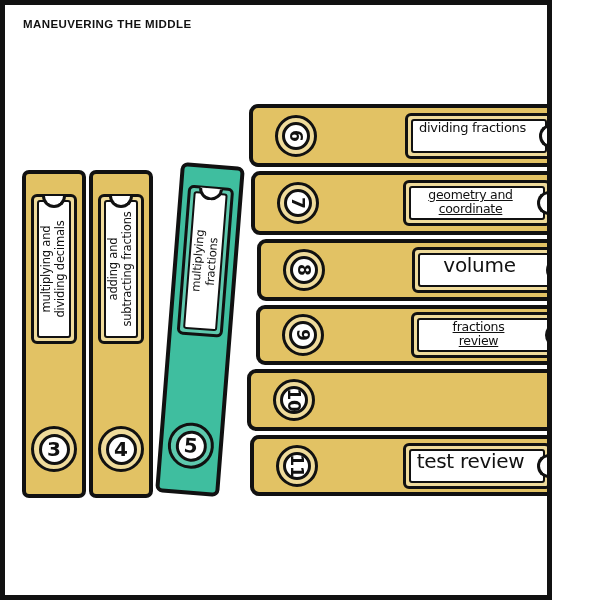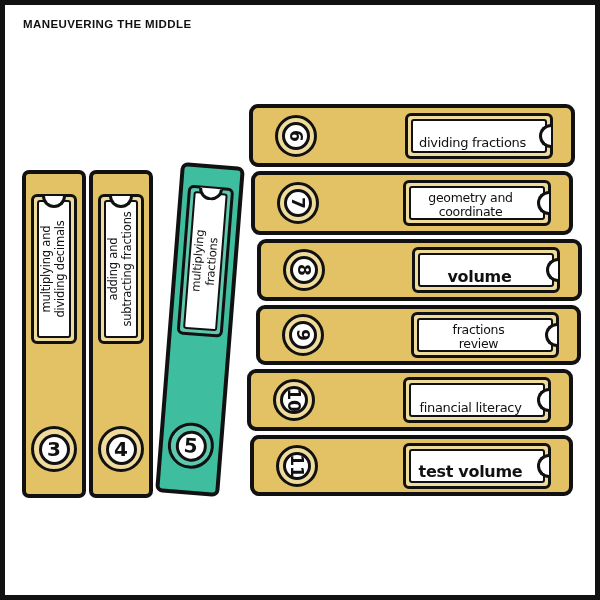--- a/index.html
+++ b/index.html
@@ -1,17 +1,17 @@
 <!DOCTYPE html>
 <html style="--paper: #ffffff; --ink: #111111; --gold: #e2c264; --gold-light: #efdb9b; --teal: #3fbe9f; --teal-light: #5ec9ae;"><head>
 <meta charset="utf-8">
 <style>
   html,body{margin:0;padding:0;background:#fff;}
   .canvas{
-    position:relative;width:600px;height:600px;box-sizing:border-box;
+    position:relative;width:552px;height:600px;box-sizing:border-box;
     background:var(--paper,#fff);border:5px solid var(--ink,#111);
     overflow:hidden;font-family:"DejaVu Sans",sans-serif;
   }
   .brand{
     position:absolute;top:13px;left:18px;
     font-family:"Liberation Sans",sans-serif;font-weight:bold;
     font-size:11.5px;letter-spacing:.4px;color:var(--ink);
   }
 
   
@@ -75,33 +75,33 @@
   .binder .badge-inner span{transform:rotate(90deg);display:block;}
   .b-label{
     position:absolute;right:18px;top:50%;transform:translateY(-50%);
     box-sizing:border-box;width:148px;height:46px;
     border:3.5px solid var(--ink);border-radius:6px;padding:3px;
     background:var(--gold-light);
   }
   .b-label-inner{
     position:relative;box-sizing:border-box;width:100%;height:100%;
     background:#fff;border:2.5px solid var(--ink);border-radius:3px;
-    display:flex;flex-direction:column;align-items:center;justify-content:flex-end;
+    display:flex;flex-direction:column;align-items:center;justify-content:flex-start;
     padding-right:13px;color:var(--ink);
   }
   .b-notch{
     position:absolute;right:-6px;top:50%;transform:translateY(-50%);
     box-sizing:border-box;width:12px;height:24px;background:#fff;
     border:3px solid var(--ink);border-right:none;
     border-radius:24px 0 0 24px;z-index:2;
   }
   .b-line{display:block;text-align:center;line-height:1.08;letter-spacing:-.3px;}
   .fs-single .b-line{font-size:13px;}
-  .fs-big .b-line{font-size:16px;font-weight:bold;}
-  .fs-two .b-line{font-size:12.5px;}
+  .fs-big .b-line{font-size:20px;}
+  .fs-two .b-line{font-size:12.5px;text-decoration:underline;}
 </style>
 </head>
 <body>
 
 <div class="canvas">
   <div class="brand">MANEUVERING THE MIDDLE</div>
 
   <div class="vbook gold" style="left:17px;top:165px;">
     <div class="vlabel" style="top:20px;">
       <div class="vlabel-inner">
@@ -210,34 +210,28 @@
       </div>
     </div>
   </div>
 
   <div class="binder" style="left:242px;top:364px;width:326px;height:62px;">
     <div class="badge">
       <div class="badge-inner">
         <span style="transform: rotate(90deg); display: block;">10</span>
       </div>
     </div>
-    <div class="b-label fs-single">
-      <div class="b-label-inner">
-        <div class="b-notch"></div>
-        <span class="b-line">financial literacy</span>
-      </div>
-    </div>
   </div>
 
   <div class="binder" style="left:245px;top:430px;width:323px;height:61px;">
     <div class="badge">
       <div class="badge-inner">
         <span style="transform: rotate(90deg); display: block;">11</span>
       </div>
     </div>
     <div class="b-label fs-big">
       <div class="b-label-inner">
         <div class="b-notch"></div>
-        <span class="b-line">test volume</span>
+        <span class="b-line">test review</span>
       </div>
     </div>
   </div>
 </div>
 
 </body></html>

